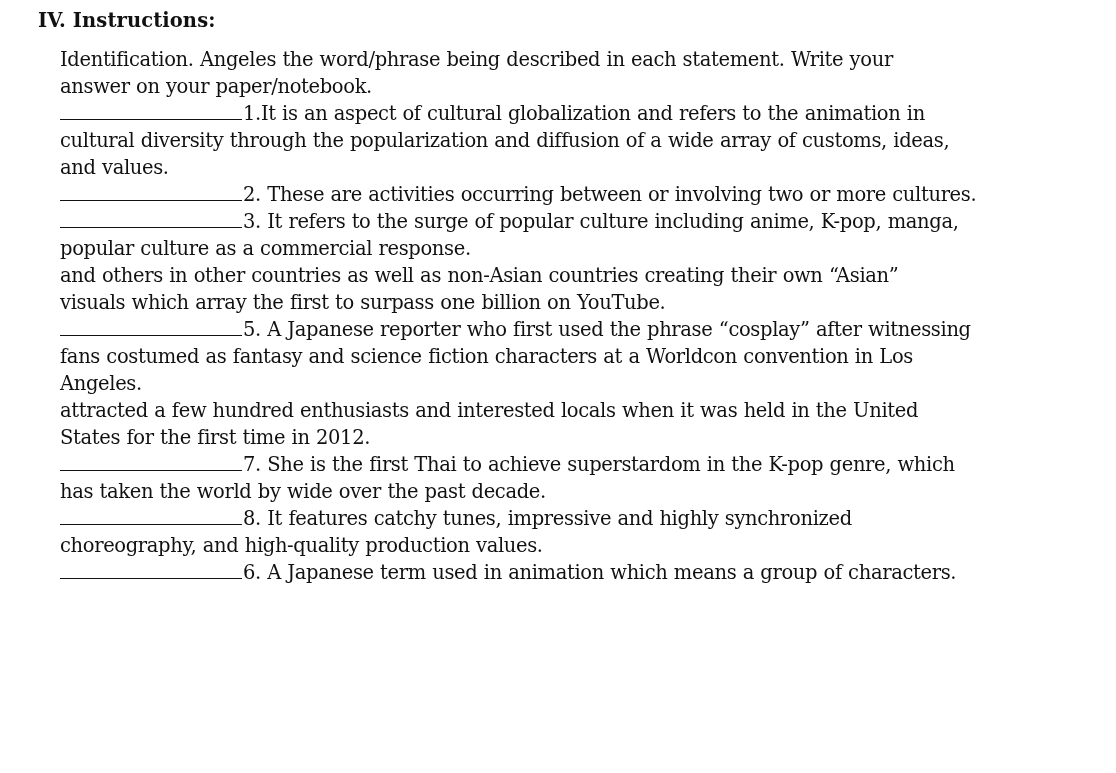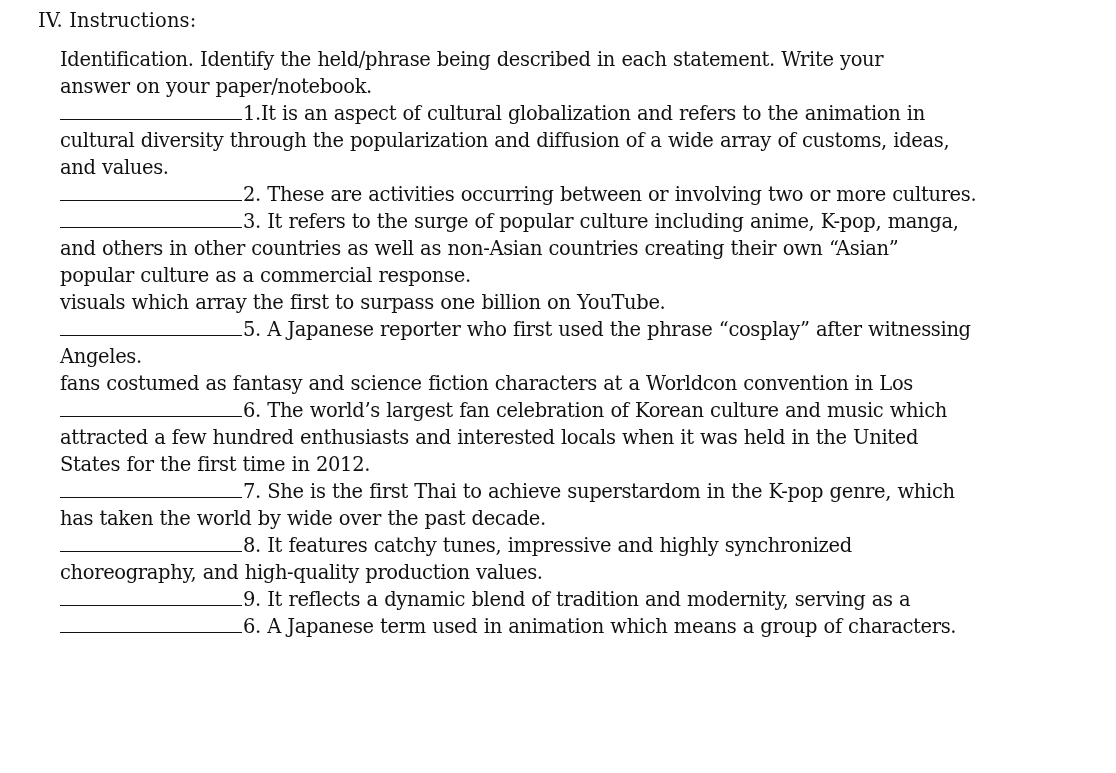--- a/index.html
+++ b/index.html
@@ -13,21 +13,21 @@
       overflow: hidden;
       position: relative;
       font-family: "DejaVu Serif", "Liberation Serif", serif;
       color: #111111;
     }
     .heading {
       position: absolute;
       left: 38px;
       top: 7px;
       font-size: 19.5px;
-      font-weight: normal;
+      font-weight: bold;
       line-height: 27px;
       letter-spacing: 0.1px;
     }
     .content {
       position: absolute;
       left: 60px;
       top: 46px;
       width: 1050px;
       font-size: 19.5px;
       line-height: 27px;
@@ -49,58 +49,56 @@
       vertical-align: baseline;
       margin-right: 1px;
     }
   </style>
 </head>
 <body>
 
 <div class="heading">IV. Instructions:</div>
 
 <div class="content">
-  <span class="line"><span class="bold">Identification.</span><span> Identify the held/phrase being described in each statement. Write your</span></span>
+  <span class="line"><span class="bold">Identification.</span><span> Angeles the word/phrase being described in each statement. Write your</span></span>
   <span class="line">answer on your paper/notebook.</span>
 
   <div id="items">
       <div>
         <span class="line"><span class="blank"></span><span>1.</span><span>It is an aspect of cultural globalization and refers to the animation in</span></span>
         <span class="line"><span>cultural diversity through the popularization and diffusion of a wide array of customs, ideas,</span></span>
         <span class="line"><span>and values.</span></span>
       </div>
       <div>
         <span class="line"><span class="blank"></span><span>2.</span><span> These are activities occurring between or involving two or more cultures.</span></span>
       </div>
       <div>
         <span class="line"><span class="blank"></span><span>3.</span><span> It refers to the surge of popular culture including anime, K-pop, manga,</span></span>
+        <span class="line"><span>popular culture as a commercial response.</span></span>
         <span class="line"><span>and others in other countries as well as non-Asian countries creating their own “Asian”</span></span>
-        <span class="line"><span>popular culture as a commercial response.</span></span>
       </div>
       <div>
         <span class="line"><span>visuals which array the first to surpass one billion on YouTube.</span></span>
       </div>
       <div>
         <span class="line"><span class="blank"></span><span>5.</span><span> A Japanese reporter who first used the phrase “cosplay” after witnessing</span></span>
+        <span class="line"><span>fans costumed as fantasy and science fiction characters at a Worldcon convention in Los</span></span>
         <span class="line"><span>Angeles.</span></span>
-        <span class="line"><span>fans costumed as fantasy and science fiction characters at a Worldcon convention in Los</span></span>
       </div>
       <div>
-        <span class="line"><span class="blank"></span><span>6.</span><span> The world’s largest fan celebration of Korean culture and music which</span></span>
         <span class="line"><span>attracted a few hundred enthusiasts and interested locals when it was held in the United</span></span>
         <span class="line"><span>States for the first time in 2012.</span></span>
       </div>
       <div>
         <span class="line"><span class="blank"></span><span>7.</span><span> She is the first Thai to achieve superstardom in the K-pop genre, which</span></span>
         <span class="line"><span>has taken the world by wide over the past decade.</span></span>
       </div>
       <div>
         <span class="line"><span class="blank"></span><span>8.</span><span> It features catchy tunes, impressive and highly synchronized</span></span>
         <span class="line"><span>choreography, and high-quality production values.</span></span>
       </div>
       <div>
-        <span class="line"><span class="blank"></span><span>9.</span><span> It reflects a dynamic blend of tradition and modernity, serving as a</span></span>
       </div>
       <div>
         <span class="line"><span class="blank"></span><span>6.</span><span> A Japanese term used in animation which means a group of characters.</span></span>
       </div>
     </div>
 </div>
 
 </body></html>

